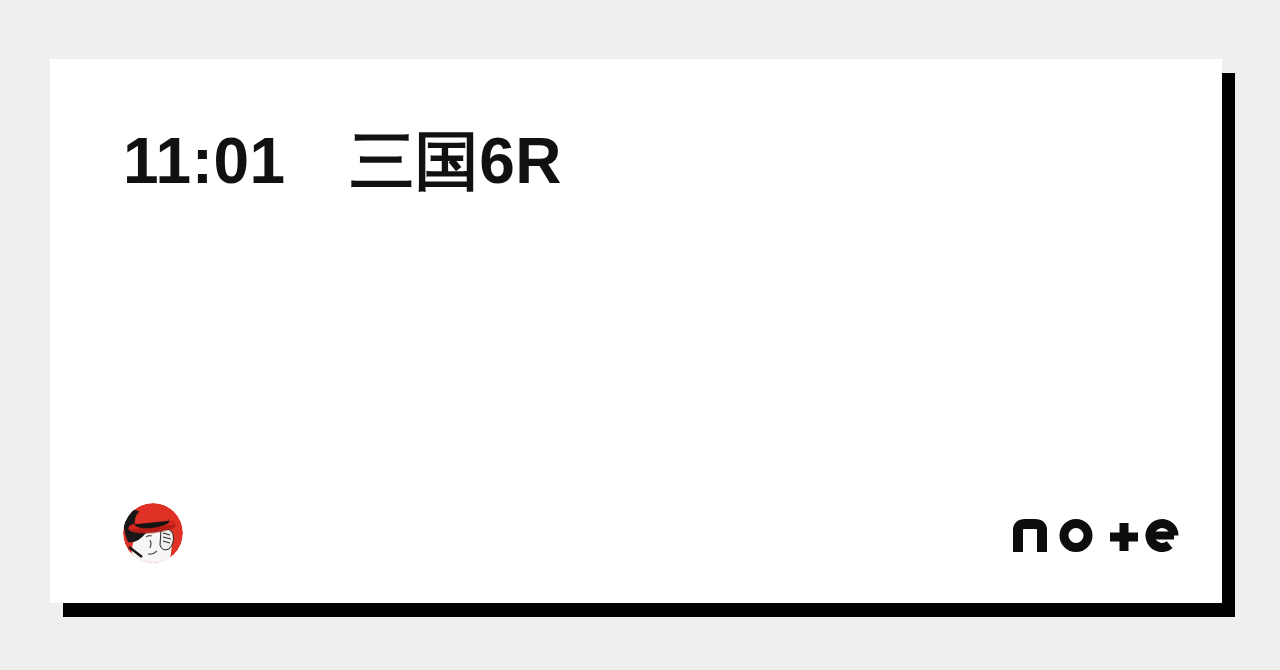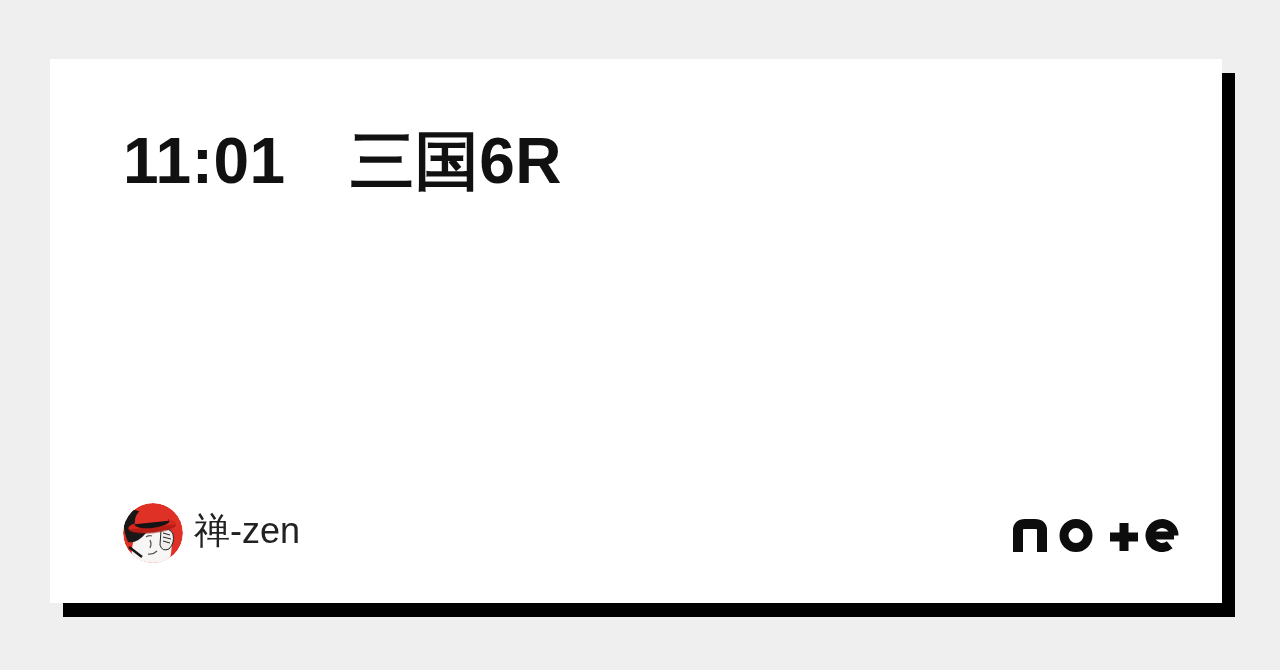--- a/index.html
+++ b/index.html
@@ -100,21 +100,20 @@
 
             <g transform="rotate(-6 29 21)">
               <ellipse cx="29" cy="23" rx="24" ry="6.5" fill="#d6261d"></ellipse>
               <path d="M5,24 a24,6.5 0 0 0 48,0 z" fill="#8f140e" opacity="0.45"></path>
               <ellipse cx="29" cy="19.5" rx="17.5" ry="5.5" fill="#141414"></ellipse>
               <path d="M12,19.5 Q12,5 29,5 Q46,5 46,19.5 Z" fill="#e03127"></path>
             </g>
           </g>
         </svg>
       </div>
-      <div class="author-name">禅-zen</div>
     </div>
 
     <div class="note-logo">
       <svg viewBox="0 0 166 36" width="166" height="36" aria-hidden="true">
 
         <path d="M5,36 V14 Q5,8 12,8 H22 Q29,8 29,14 V36" fill="none" stroke="#0d0d0d" stroke-width="10"></path>
 
         <circle cx="63" cy="19.5" r="12" fill="none" stroke="#0d0d0d" stroke-width="9"></circle>
 
         <path d="M111,7 V35 M97,21 H125" fill="none" stroke="#0d0d0d" stroke-width="9"></path>

